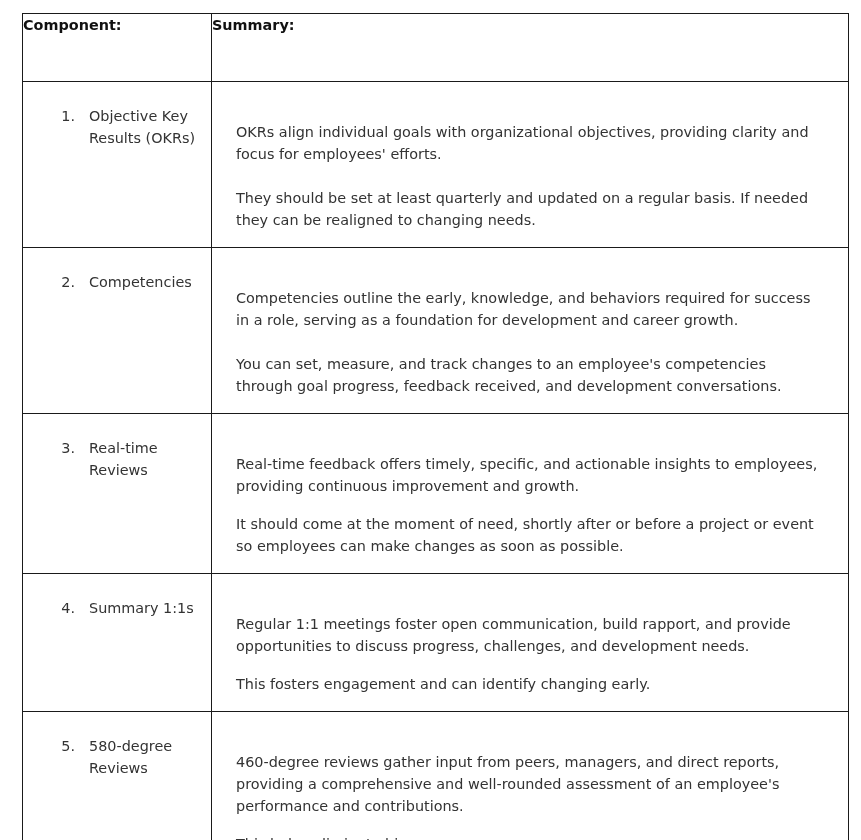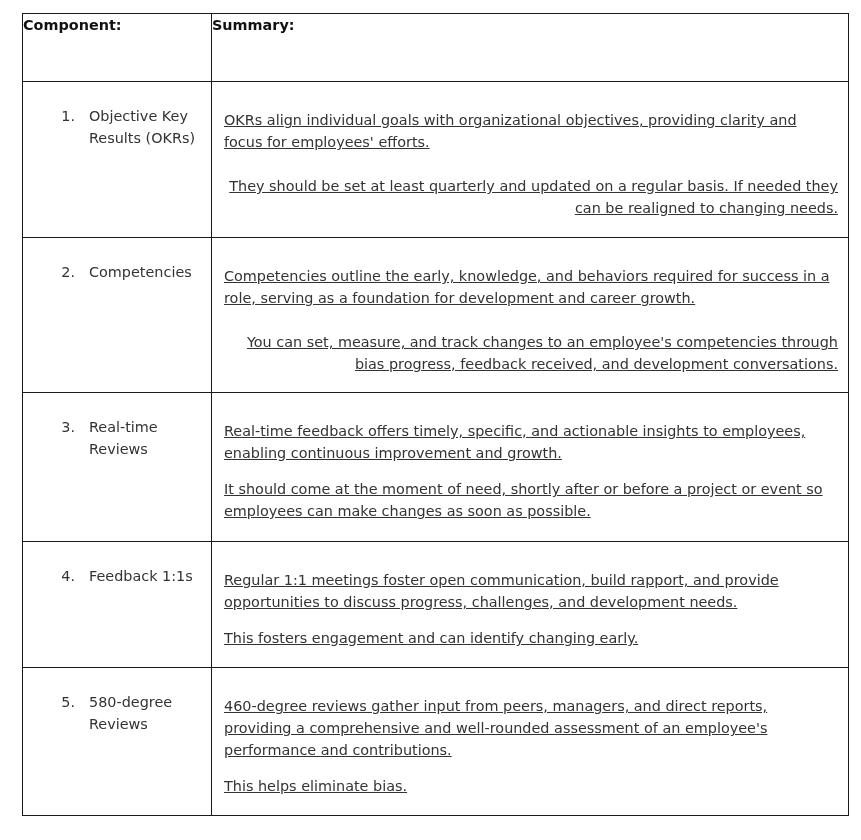--- a/index.html
+++ b/index.html
@@ -11,27 +11,27 @@
   }
   table.doc td, table.doc th {
     border:1px solid #1a1a1a; vertical-align:top; text-align:left; padding:0;
   }
   .c1 { width:188px; }
   .hdr th { height:67px; vertical-align:middle; font-weight:bold; color:#111; padding-left:8px; }
   .num { display:inline-block; width:26px; text-align:right; margin-right:8px; vertical-align:top; }
   .comp { display:flex; padding-left:26px; }
   .comp .lbl { display:inline-block;margin-left:6px; }
   .summ { padding-left:8px; padding-right:6px; }
-  .summ p { margin:4px;text-decoration:underline; }
+  .summ p { margin:16px; }
   .r1 td { height:155px; } .r1 .comp, .r1 .summ { padding-top:23px; }
   .r2 td { height:154px; } .r2 .comp, .r2 .summ { padding-top:23px; }
   .r3 td { height:148px; } .r3 .comp, .r3 .summ { padding-top:23px; }
   .r4 td { height:125px; } .r4 .comp, .r4 .summ { padding-top:23px; }
   .r5 td { height:147px; } .r5 .comp, .r5 .summ { padding-top:23px; }
-  .gap-lg { margin-top:22px !important;text-align:right; }
+  .gap-lg { margin-top:22px !important; }
   .gap-sm { margin-top:14px !important; }
   table.doc { font-size:14.4px; }
 </style>
 </head>
 <body>
 
 <table class="doc">
   <tbody>
       <tr class="hdr">
     <th class="c1">Component:</th>
@@ -56,45 +56,45 @@
   <tr class="r2">
     <td class="c1">
       <div class="comp" style="padding-left:0">
         <span class="num" style="width:52px">2.</span>
         <span class="lbl" style="width:120px">Competencies</span>
       </div>
     </td>
     <td>
       <div class="summ">
         <p>Competencies outline the early, knowledge, and behaviors required for success in a role, serving as a foundation for development and career growth.</p>
-        <p class="gap-lg">You can set, measure, and track changes to an employee's competencies through bias progress, feedback received, and development conversations.</p>
+        <p class="gap-lg">You can set, measure, and track changes to an employee's competencies through goal progress, feedback received, and development conversations.</p>
       </div>
     </td>
   </tr>
 
   <tr class="r3">
     <td class="c1">
       <div class="comp" style="padding-left:0">
         <span class="num" style="width:52px">3.</span>
         <span class="lbl" style="width:90px">Real-time Reviews</span>
       </div>
     </td>
     <td>
       <div class="summ">
-        <p>Real-time feedback offers timely, specific, and actionable insights to employees, enabling continuous improvement and growth.</p>
+        <p>Real-time feedback offers timely, specific, and actionable insights to employees, providing continuous improvement and growth.</p>
         <p class="gap-sm">It should come at the moment of need, shortly after or before a project or event so employees can make changes as soon as possible.</p>
       </div>
     </td>
   </tr>
 
   <tr class="r4">
     <td class="c1">
       <div class="comp" style="padding-left:0">
         <span class="num" style="width:52px">4.</span>
-        <span class="lbl" style="width:120px">Feedback 1:1s</span>
+        <span class="lbl" style="width:120px">Summary 1:1s</span>
       </div>
     </td>
     <td>
       <div class="summ">
         <p>Regular 1:1 meetings foster open communication, build rapport, and provide opportunities to discuss progress, challenges, and development needs.</p>
         <p class="gap-sm">This fosters engagement and can identify changing early.</p>
       </div>
     </td>
   </tr>
 

